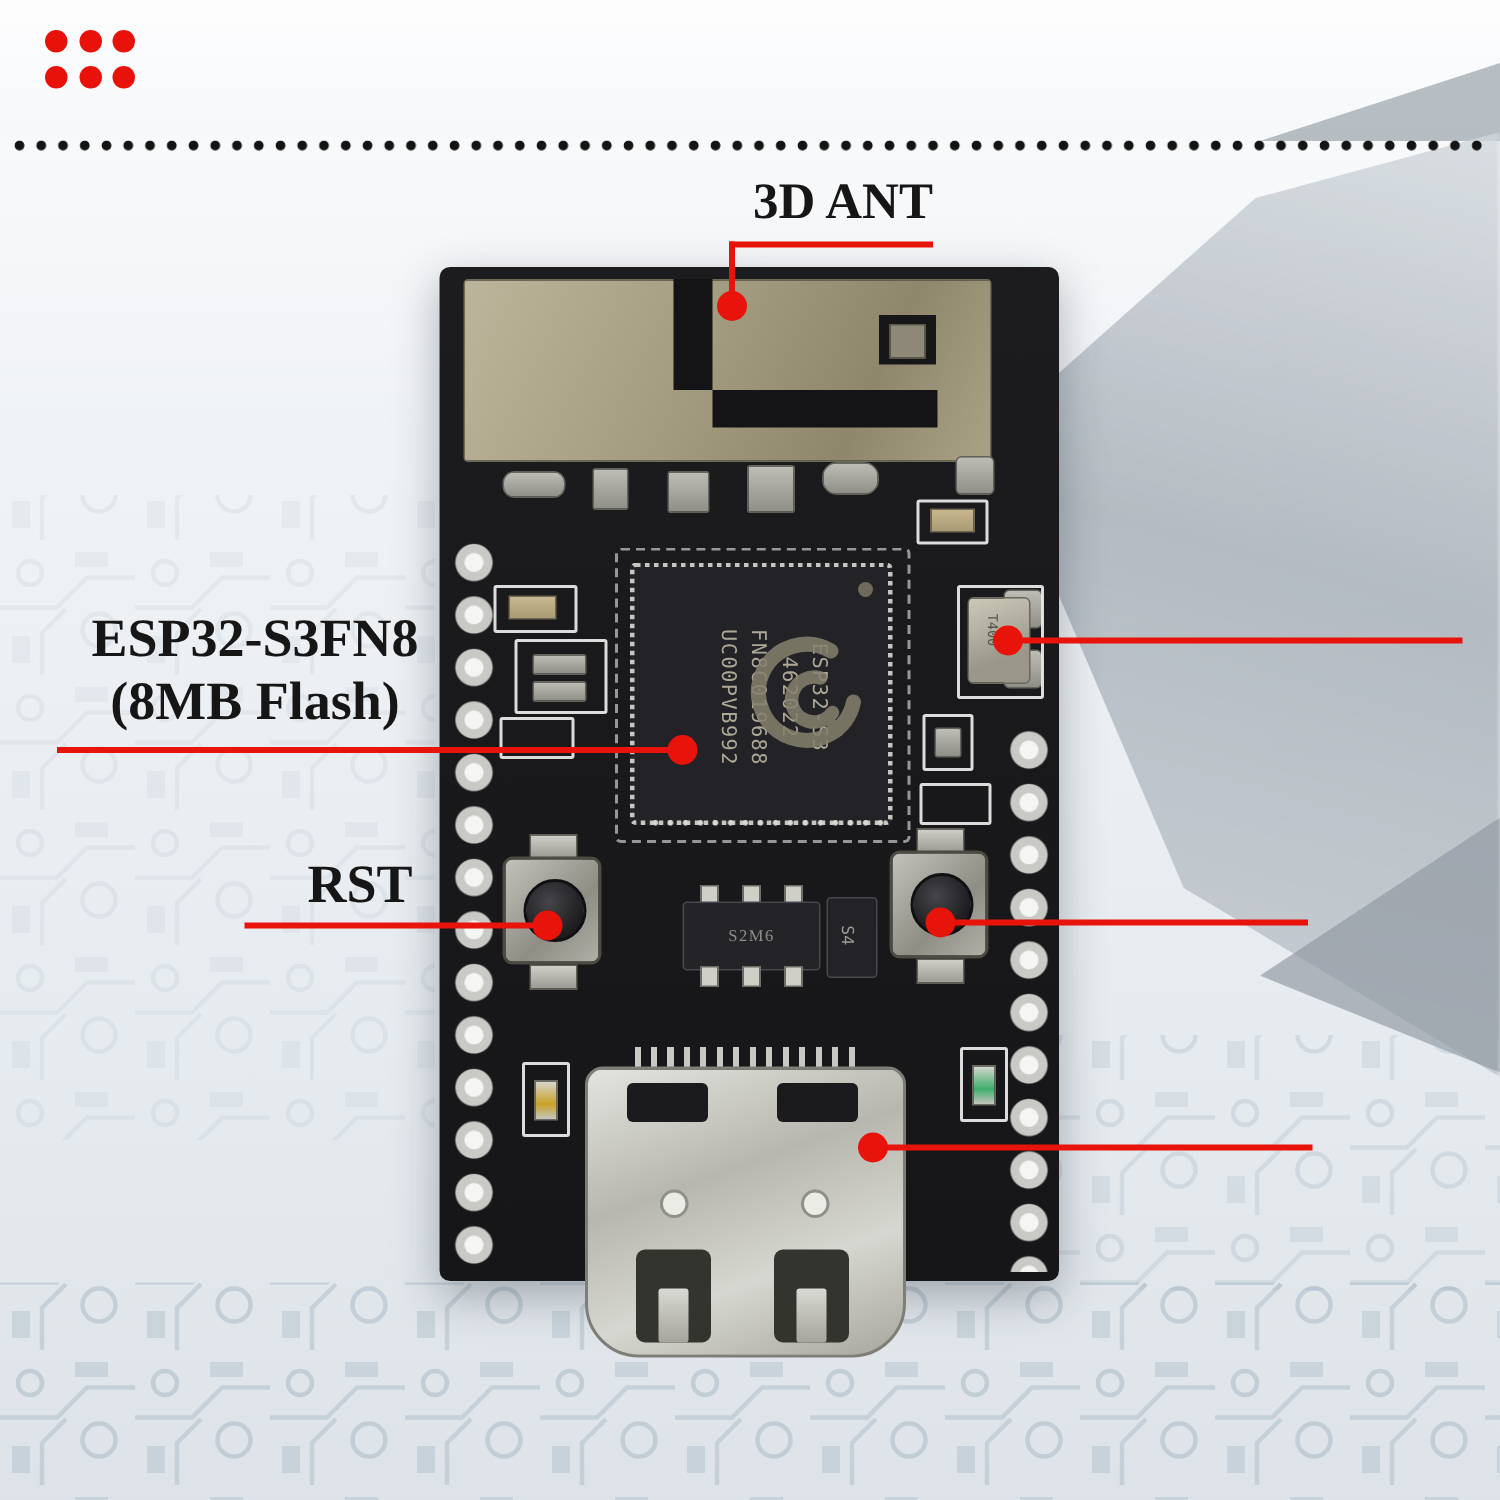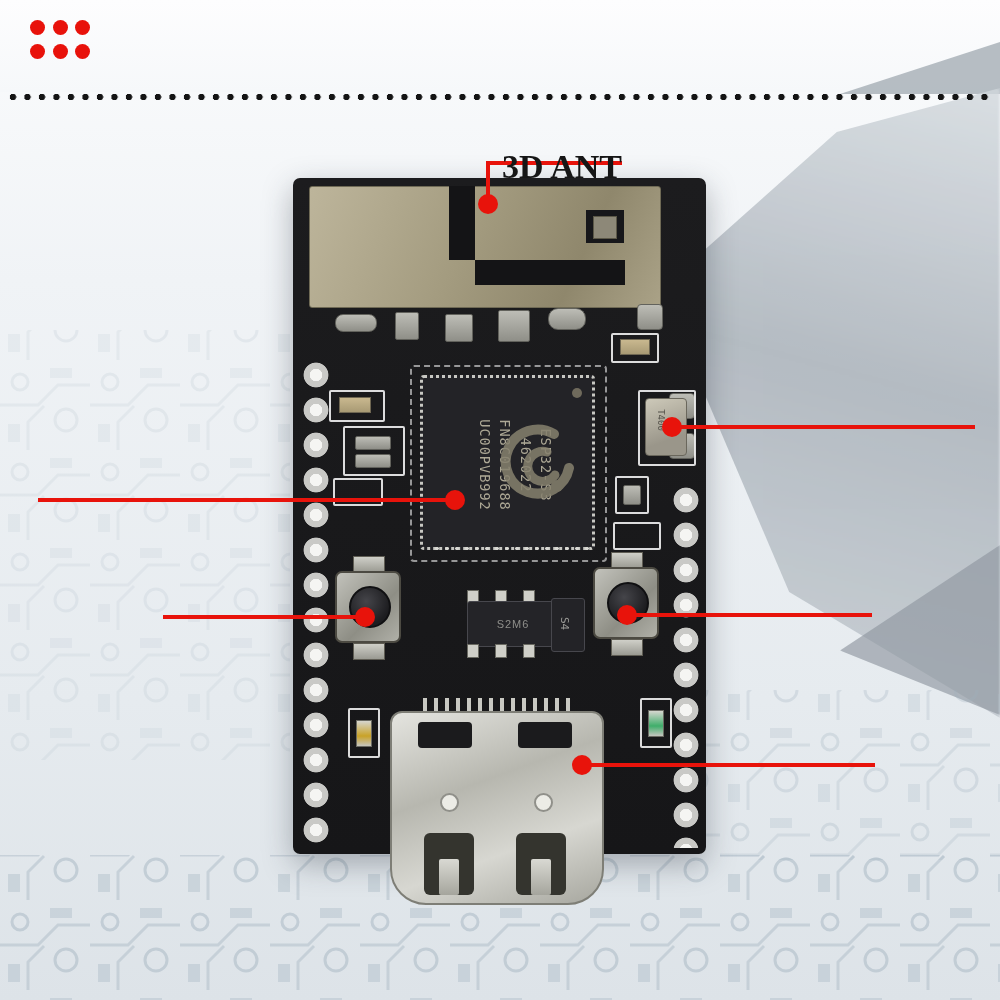--- a/index.html
+++ b/index.html
@@ -17,21 +17,21 @@
   .swoosh2{right:0;top:545px;width:160px;height:170px;background:#8f97a0;clip-path:polygon(100% 0,100% 100%,0 62%);opacity:.65;filter:blur(1px);}
   .tex{opacity:.45;}
   
   .dotgrid{left:30px;top:20px;width:64px;height:44px;display:grid;grid-template-columns:repeat(3,1fr);grid-template-rows:repeat(2,1fr);gap:4px;}
   .rdot-deco{width:15px;height:15px;border-radius:50%;background:#e8120b;}
   .title{right:34px;top:8px;font-size:47px;font-weight:bold;font-style:italic;letter-spacing:2px;color:#111;}
   .dotline{left:8px;top:92px;width:984px;height:11px;
     background-image:radial-gradient(circle at 5px 5px,#141414 3px,rgba(0,0,0,0) 3.5px);
     background-size:14.5px 11px;background-repeat:repeat-x;}
   
-  .lbl{font-weight:bold;color:#161616;z-index:6;text-align:center;margin-top:32px;}
+  .lbl{font-weight:bold;color:#161616;z-index:6;text-align:center;}
   .rline{background:#e8130b;z-index:5;}
   .rdot{width:20px;height:20px;border-radius:50%;background:#e8130b;z-index:5;}
   
   .board{left:293px;top:178px;width:413px;height:676px;background:linear-gradient(180deg,#1c1c1e,#161618);border-radius:7px;z-index:2;
     box-shadow:0 10px 30px rgba(40,50,60,.35);}
   .brass{background:linear-gradient(115deg,#bdb59b 0%,#a39b7f 45%,#8f876c 75%,#aaa287 100%);}
   .ant-base{left:16px;top:8px;width:350px;height:120px;border-radius:3px;border:1px solid #6f6a55;}
   .ant-slot-v{left:156px;top:8px;width:26px;height:74px;background:#141416;}
   .ant-slot-h{left:182px;top:82px;width:150px;height:25px;background:#141416;}
   .ant-notch{left:293px;top:32px;width:38px;height:33px;background:#17171a;}
@@ -49,22 +49,22 @@
     background-size:10px 5px;background-repeat:repeat-x;}
   .xtal-silk{left:345px;top:212px;width:54px;height:72px;}
   .xtal{left:352px;top:220px;width:40px;height:56px;background:linear-gradient(160deg,#cdc9b9,#9a968a 70%);border:1px solid #6a675c;border-radius:4px;}
   .xtal-t{position:absolute;left:4px;top:16px;transform:rotate(90deg);font-family:"DejaVu Sans Mono",monospace;font-size:9px;color:#55524a;}
   .btn{width:66px;height:102px;}
   .btn .tab{position:absolute;left:18px;width:30px;height:15px;background:linear-gradient(180deg,#cfcfc8,#9a9a92);border:1px solid #5f5d54;}
   .btn .body{position:absolute;left:0;top:15px;width:66px;height:72px;background:linear-gradient(135deg,#c2c2bb,#8e8e85 60%,#b0b0a8);border:2px solid #4c4a42;border-radius:7px;box-sizing:border-box;}
   .btn .cap{position:absolute;left:14px;top:30px;width:38px;height:38px;border-radius:50%;background:radial-gradient(circle at 40% 35%,#45454a,#1d1d20 70%);border:2px solid #101012;}
   .sot{left:162px;top:412px;width:90px;height:66px;}
   .sot .leg{position:absolute;width:10px;height:12px;background:#cfcfc8;border:1px solid #6a6a62;}
-  .sot .body{position:absolute;left:12px;top:11px;width:90px;height:44px;background:#242428;border:1px solid #47474d;border-radius:3px;
-    color:#8e8e8a;font-family:Liberation Sans, sans-serif;font-size:11px;display:flex;align-items:center;justify-content:center;letter-spacing:1px;}
+  .sot .body{position:absolute;left:0;top:11px;width:90px;height:44px;background:#242428;border:1px solid #47474d;border-radius:3px;
+    color:#8e8e8a;font-family:Liberation Serif, serif;font-size:11px;display:flex;align-items:center;justify-content:center;letter-spacing:1px;}
   .s4{left:258px;top:420px;width:32px;height:52px;background:#232327;border:1px solid #47474d;border-radius:3px;}
   .s4 span{position:absolute;left:6px;top:18px;transform:rotate(90deg);color:#9a9a96;font-family:"DejaVu Sans Mono",monospace;font-size:11px;}
   .pinrow{left:130px;top:520px;width:152px;height:14px;
     background:repeating-linear-gradient(90deg,#c9c9c3 0 4px,rgba(0,0,0,0) 4px 11px);}
   .usb{left:97px;top:533px;width:210px;height:190px;background:linear-gradient(160deg,#e4e4df 0%,#b7b7af 38%,#d7d7d1 68%,#a7a79f 100%);
     border:2px solid #7e7e76;border-radius:12px 12px 36px 36px;z-index:3;}
   .usb .slot{position:absolute;top:9px;width:54px;height:26px;background:#1b1b1d;border-radius:4px;}
   .usb .sdot{position:absolute;top:80px;width:15px;height:15px;border-radius:50%;background:#ececе6;background:#ecece6;border:2px solid #90908a;}
   .usb .ucut{position:absolute;top:120px;width:50px;height:62px;background:#34342e;border-radius:6px;}
   .usb .utab{position:absolute;top:26px;left:15px;width:20px;height:36px;background:linear-gradient(180deg,#d9d9d3,#a5a59d);border-radius:2px;}
@@ -213,26 +213,31 @@
     <div class="abs silk led-silk" style="left:55px;top:530px;">
       <div class="led amber"></div>
     </div>
   </div>
 
   <div class="abs lbl" style="left:462px;top:116px;width:200px;font-size:34px;">3D ANT</div>
   <div class="abs rline" style="left:486px;top:161px;width:136px;height:4px;"></div>
   <div class="abs rline" style="left:486px;top:161px;width:4px;height:38px;"></div>
   <div class="abs rdot" style="left:478px;top:194px;"></div>
 
+  <div class="abs lbl" style="left:28px;top:404px;width:284px;font-size:36px;line-height:1.18;">
+    <div>ESP32-S3FN8</div>
+    <div>(8MB Flash)</div>
+  </div>
   <div class="abs rline" style="left:38px;top:498px;width:419px;height:4px;"></div>
   <div class="abs rdot" style="left:445px;top:490px;"></div>
 
   <div class="abs rline" style="left:672px;top:425px;width:303px;height:4px;"></div>
   <div class="abs rdot" style="left:662px;top:417px;"></div>
 
+  <div class="abs lbl" style="left:190px;top:568px;width:100px;font-size:36px;">RST</div>
   <div class="abs rline" style="left:163px;top:615px;width:202px;height:4px;"></div>
   <div class="abs rdot" style="left:355px;top:607px;"></div>
 
   <div class="abs rline" style="left:627px;top:613px;width:245px;height:4px;"></div>
   <div class="abs rdot" style="left:617px;top:605px;"></div>
 
   <div class="abs rline" style="left:582px;top:763px;width:293px;height:4px;"></div>
   <div class="abs rdot" style="left:572px;top:755px;"></div>
 
 </div>

